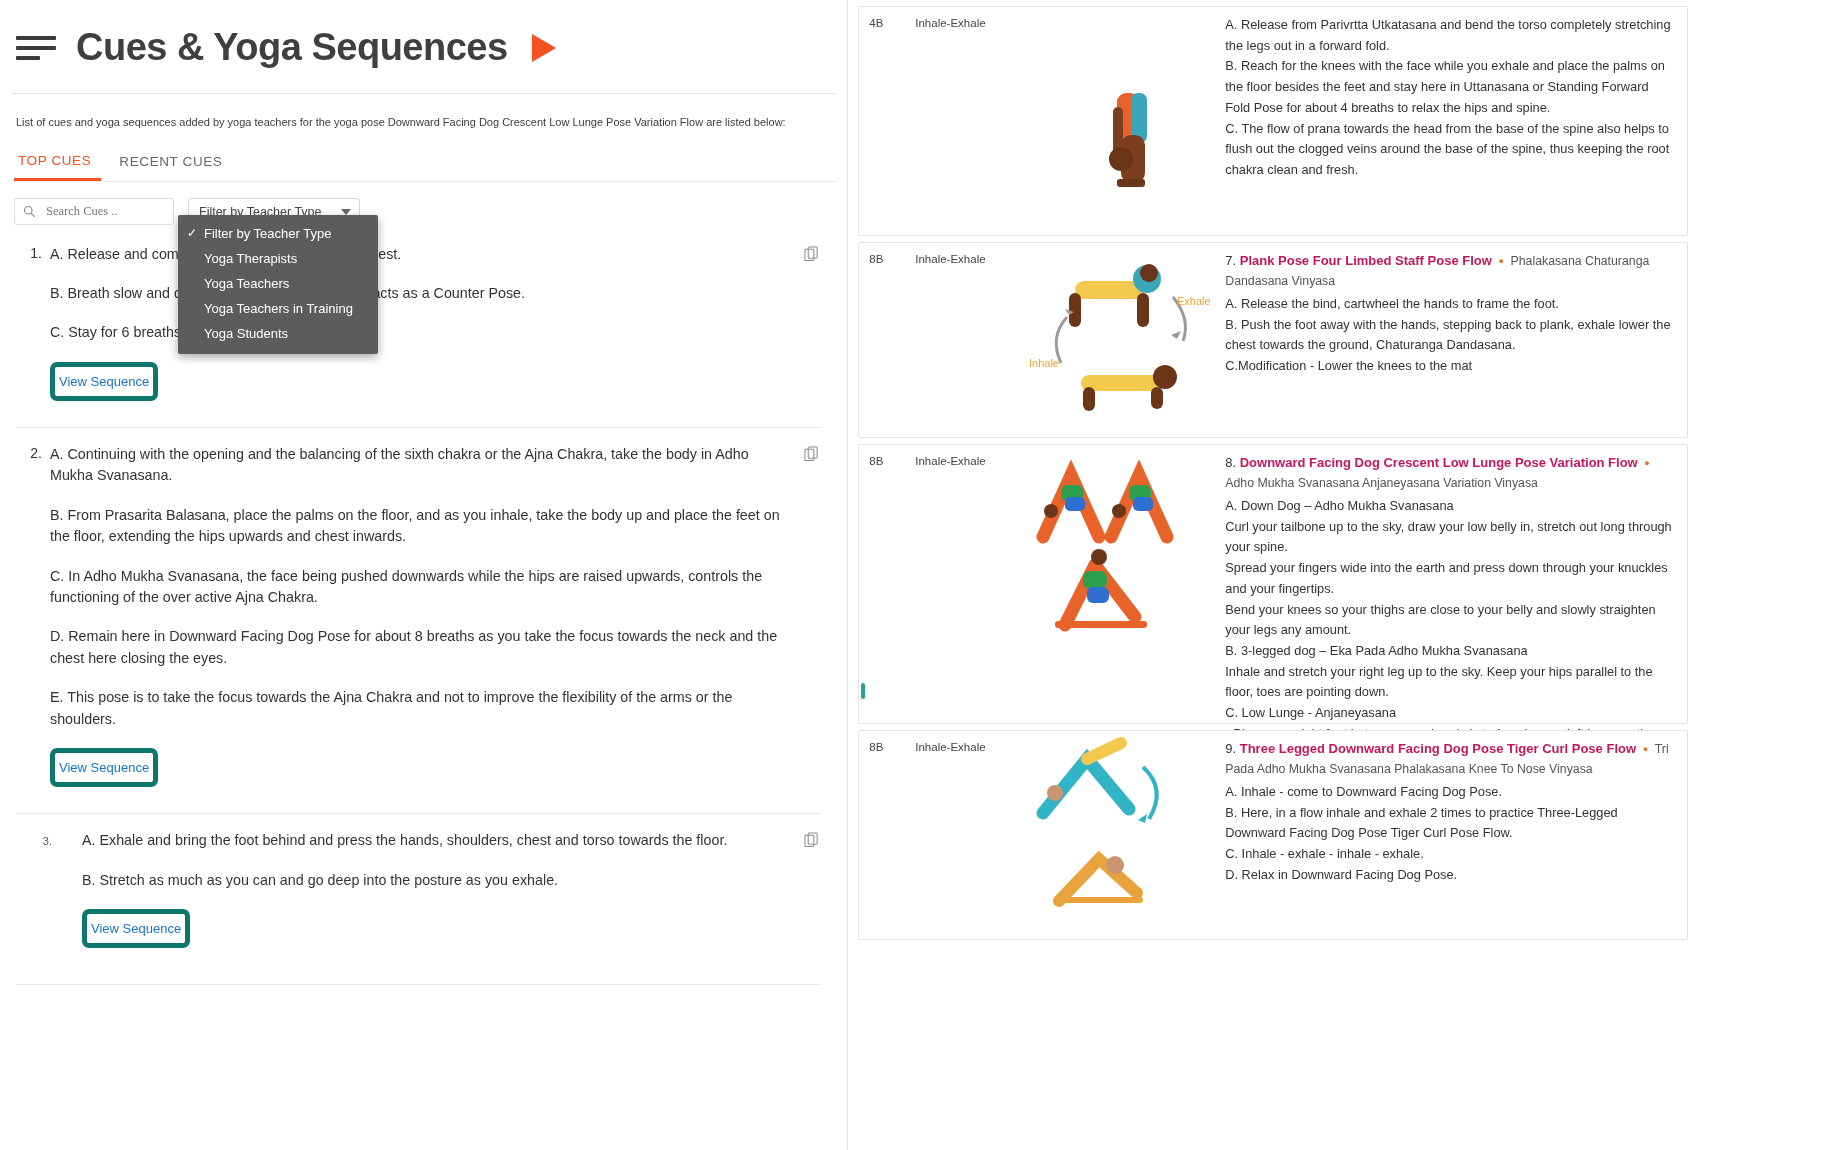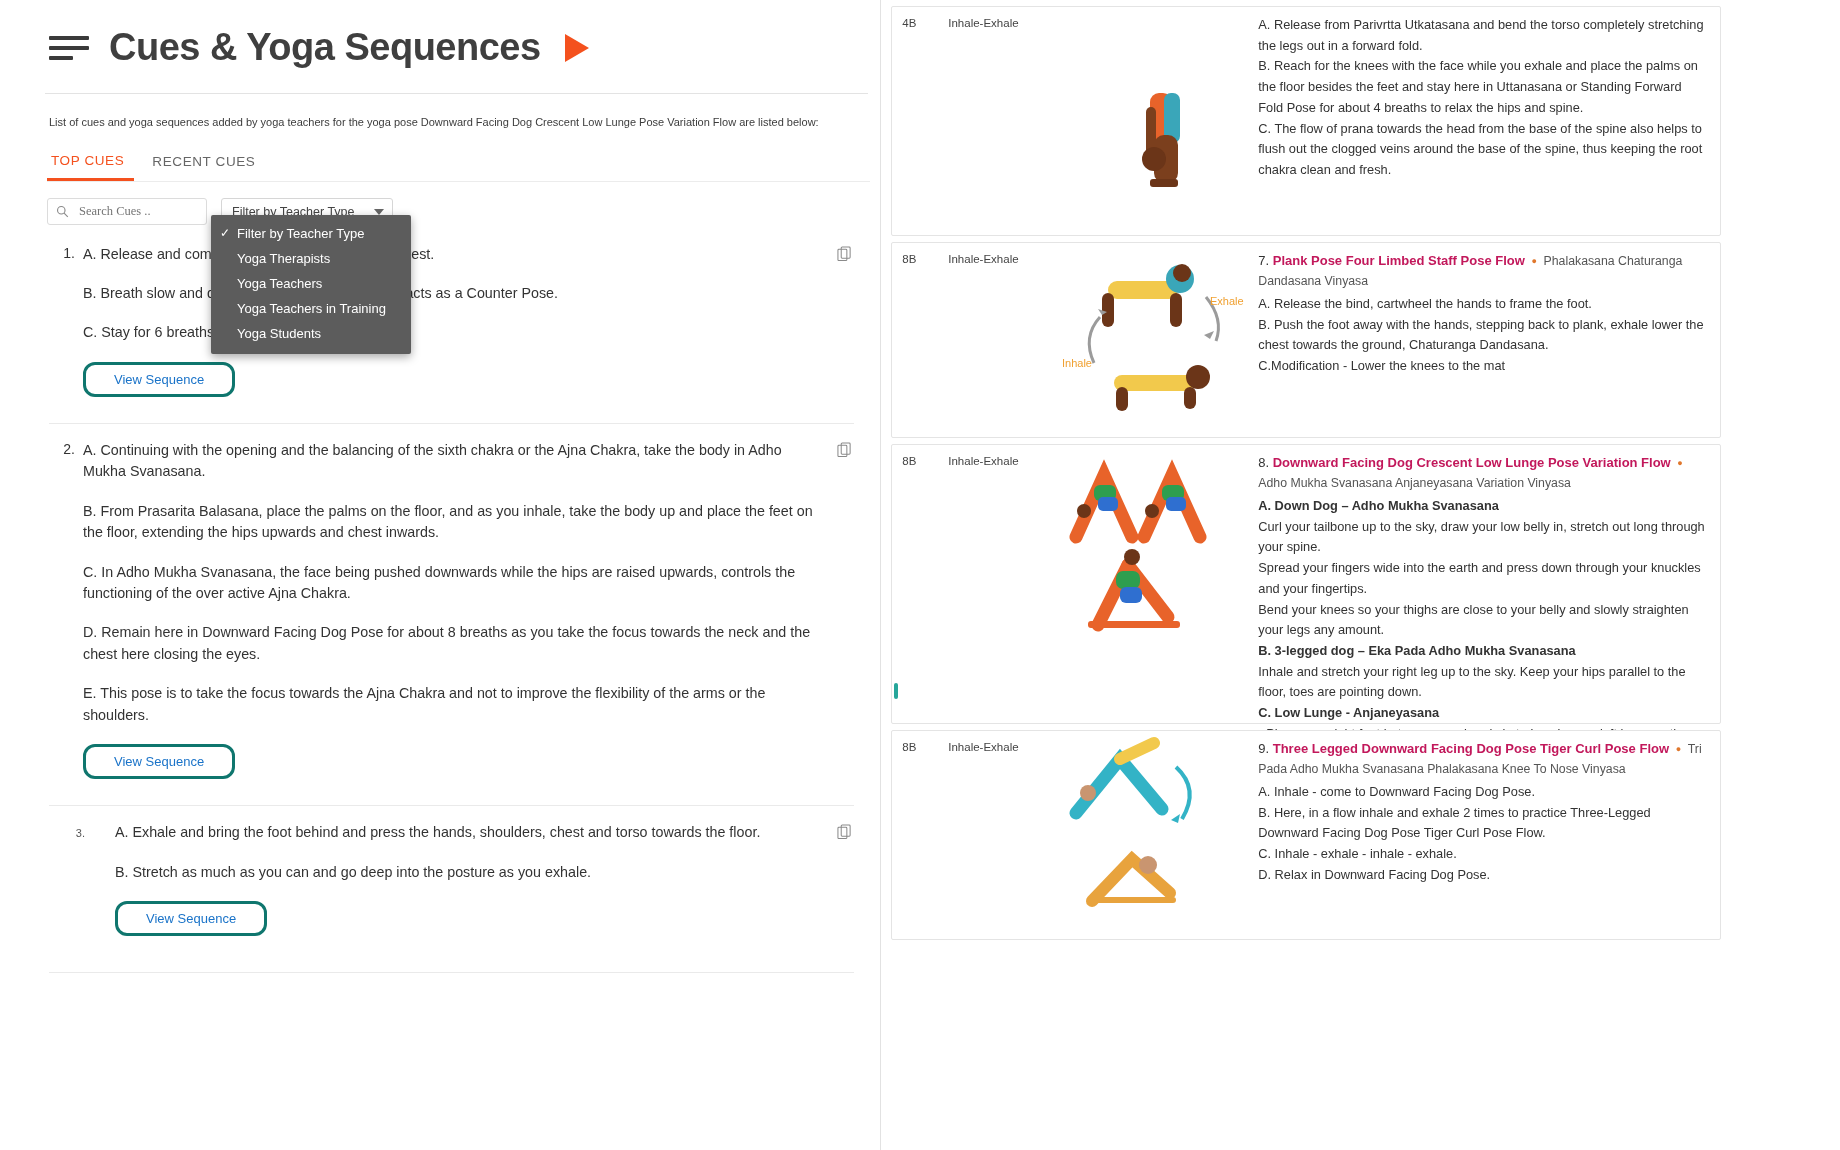--- a/index.html
+++ b/index.html
@@ -6,21 +6,21 @@
   html, body { margin:0; padding:0; }
   body {
     width:1840px; height:1150px;
     background:#ffffff;
     font-family:"Liberation Sans", sans-serif;
     font-size:13px;
     color:#222;
     overflow:hidden;
     position:relative;
   }
-  .app { display:flex; width:1698px; height:1150px;margin-left:33px; }
+  .app { display:flex; width:1698px; height:1150px; }
 
   
   .left {
     width:920px; height:1150px;
     position:relative;
     background:#fff;
     border-right:1px solid #e2e2e2;
   }
 
   .header-row {
@@ -99,22 +99,22 @@
   }
 
   .cue-list { padding:18px 16px 0 16px; }
   .cue-item { display:flex; gap:8px; position:relative; padding-bottom:10px; }
   .cue-num { width:26px; flex:none; text-align:right; font-size:14px; color:#333; padding-top:1px; }
   .cue-num.small { font-size:11px; color:#555; padding-top:5px; }
   .cue-body { flex:1; padding-right:40px; }
   .cue-body p { margin:0 0 18px 0; line-height:1.5; font-size:14.3px; color:#333; }
   .copy-ico { position:absolute; right:12px; top:2px; width:15px; height:17px; cursor:pointer; }
   .view-seq {
-    display:inline-block; border:3px solid #0f766e; background:#fff; color:#1a73c8;
-    padding:7px 28px; font-size:13px; border-radius:12px; cursor:pointer;
+    display:inline-block; border:5px solid #0f766e; background:#fff; color:#1a73c8;
+    padding:7px 4px; font-size:13px; border-radius:7px; cursor:pointer;
     font-family:inherit;
   }
   .cue-sep { border:0; border-top:1px solid #eaeaea; margin:16px 10px 16px 0; }
 
   
   .right {
     width:920px; height:1150px; background:#fff; position:relative;
     padding:6px 10px 0 10px;
   }
   .seq-card {
@@ -128,21 +128,21 @@
   .col-count { width:56px; flex:none; padding:10px 0 0 10px; font-size:11.5px; color:#444; }
   .col-breath { width:110px; flex:none; padding:10px 0 0 0; font-size:11.5px; color:#444; }
   .col-art { width:200px; flex:none; position:relative;text-decoration:underline; }
   .col-text { flex:1; padding:8px 12px 12px 0; }
   .pose-title-row { font-size:13px; line-height:1.5; margin-bottom:4px; }
   .pose-idx { color:#333; }
   .pose-name { color:#c2185b; font-weight:600; }
   .pose-dot { color:#e0772c; font-size:9px; vertical-align:middle; margin:0 3px; }
   .pose-sanskrit { color:#555; font-size:12.3px; }
   .pose-line { font-size:12.8px; color:#333; line-height:1.62; margin:0; }
-  .pose-line.b { font-weight:bold; }
+  .pose-line.b { font-weight:normal; }
   .teal-bar { position:absolute; left:2px; bottom:24px; width:4px; height:16px; background:#26a69a; border-radius:2px;}
   .lbl-inhale { color:#f0a030; font-size:11px; }
   .lbl-exhale { color:#f0a030; font-size:11px; }
 </style>
 </head>
 <body>
 
 <div class="app">
 
   <div class="left">

